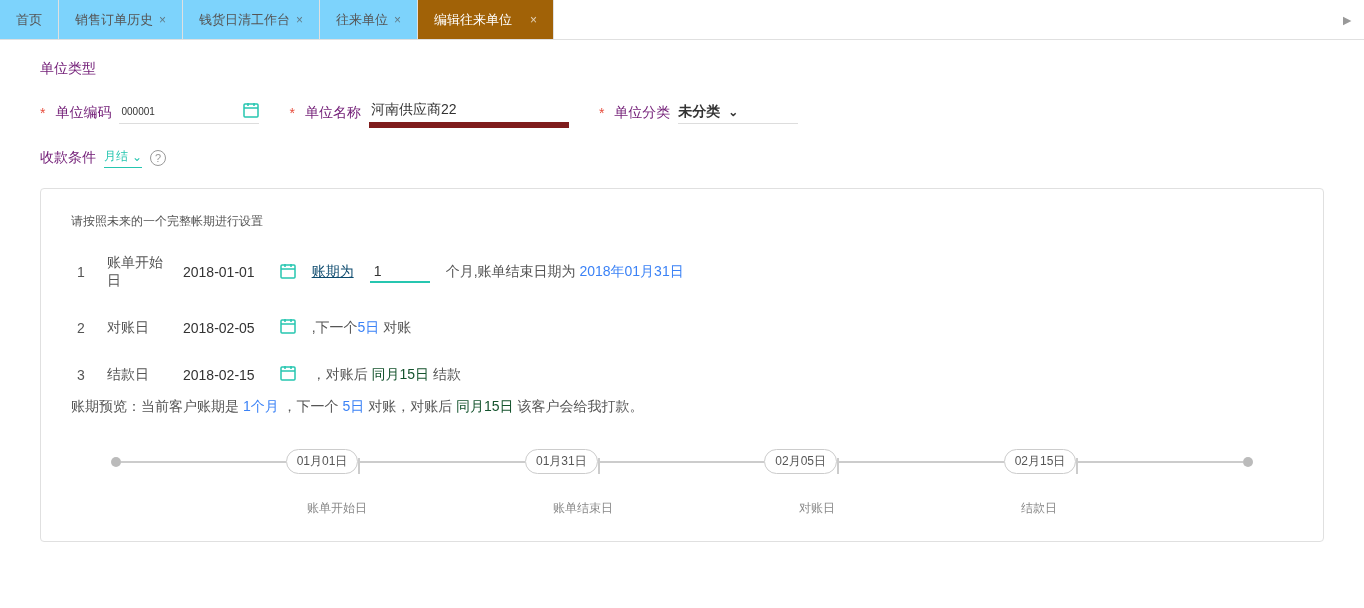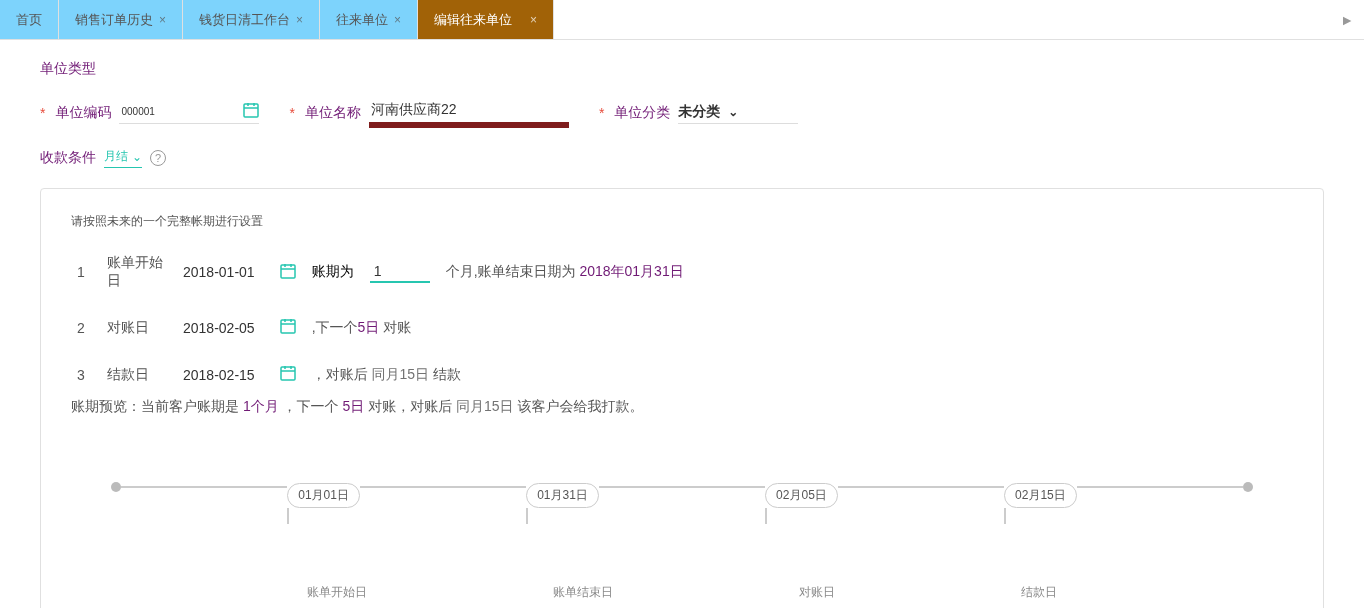--- a/index.html
+++ b/index.html
@@ -200,29 +200,30 @@
     .period-date-input {
       display: flex;
       align-items: center;
       gap: 21px;
     }
     .date-val {
       color: #333;
       font-size: 14px;
     }
     .period-suffix {
-      color: #000000;
+      color: #0c4a6e;
+      text-decoration: underline;
     }
     .highlight-orange {
-      color: #701a75;
+      color: #3b82f6;
       font-weight: 500;
       text-align: center;
     }
     .highlight-green {
-      color: #737373;
+      color: #14532d;
       font-weight: 500;
     }
     .month-input {
       border: none;
       border-bottom: 2px solid #26c6b0;
       outline: none;
       width: 60px;
       font-size: 14px;
       color: #333;
       padding: 2px 4px;
@@ -253,25 +254,24 @@
       flex-shrink: 0;
       z-index: 1;
     }
     .tl-line-seg {
       flex: 1;
       height: 2px;
       background: #ccc;
     }
     .tl-node {
       display: flex;
-      flex-direction: column;
-      align-items: flex-start;
+      flex-direction: row;
+      align-items: flex-end;
       position: relative;
       flex-shrink: 0;
-      margin-top: 34px;
     }
     .tl-node-pill {
       border: 1px solid #ccc;
       border-radius: 20px;
       padding: 3px 10px;
       font-size: 12px;
       color: #555;
       background: #fff;
       white-space: nowrap;
     }

